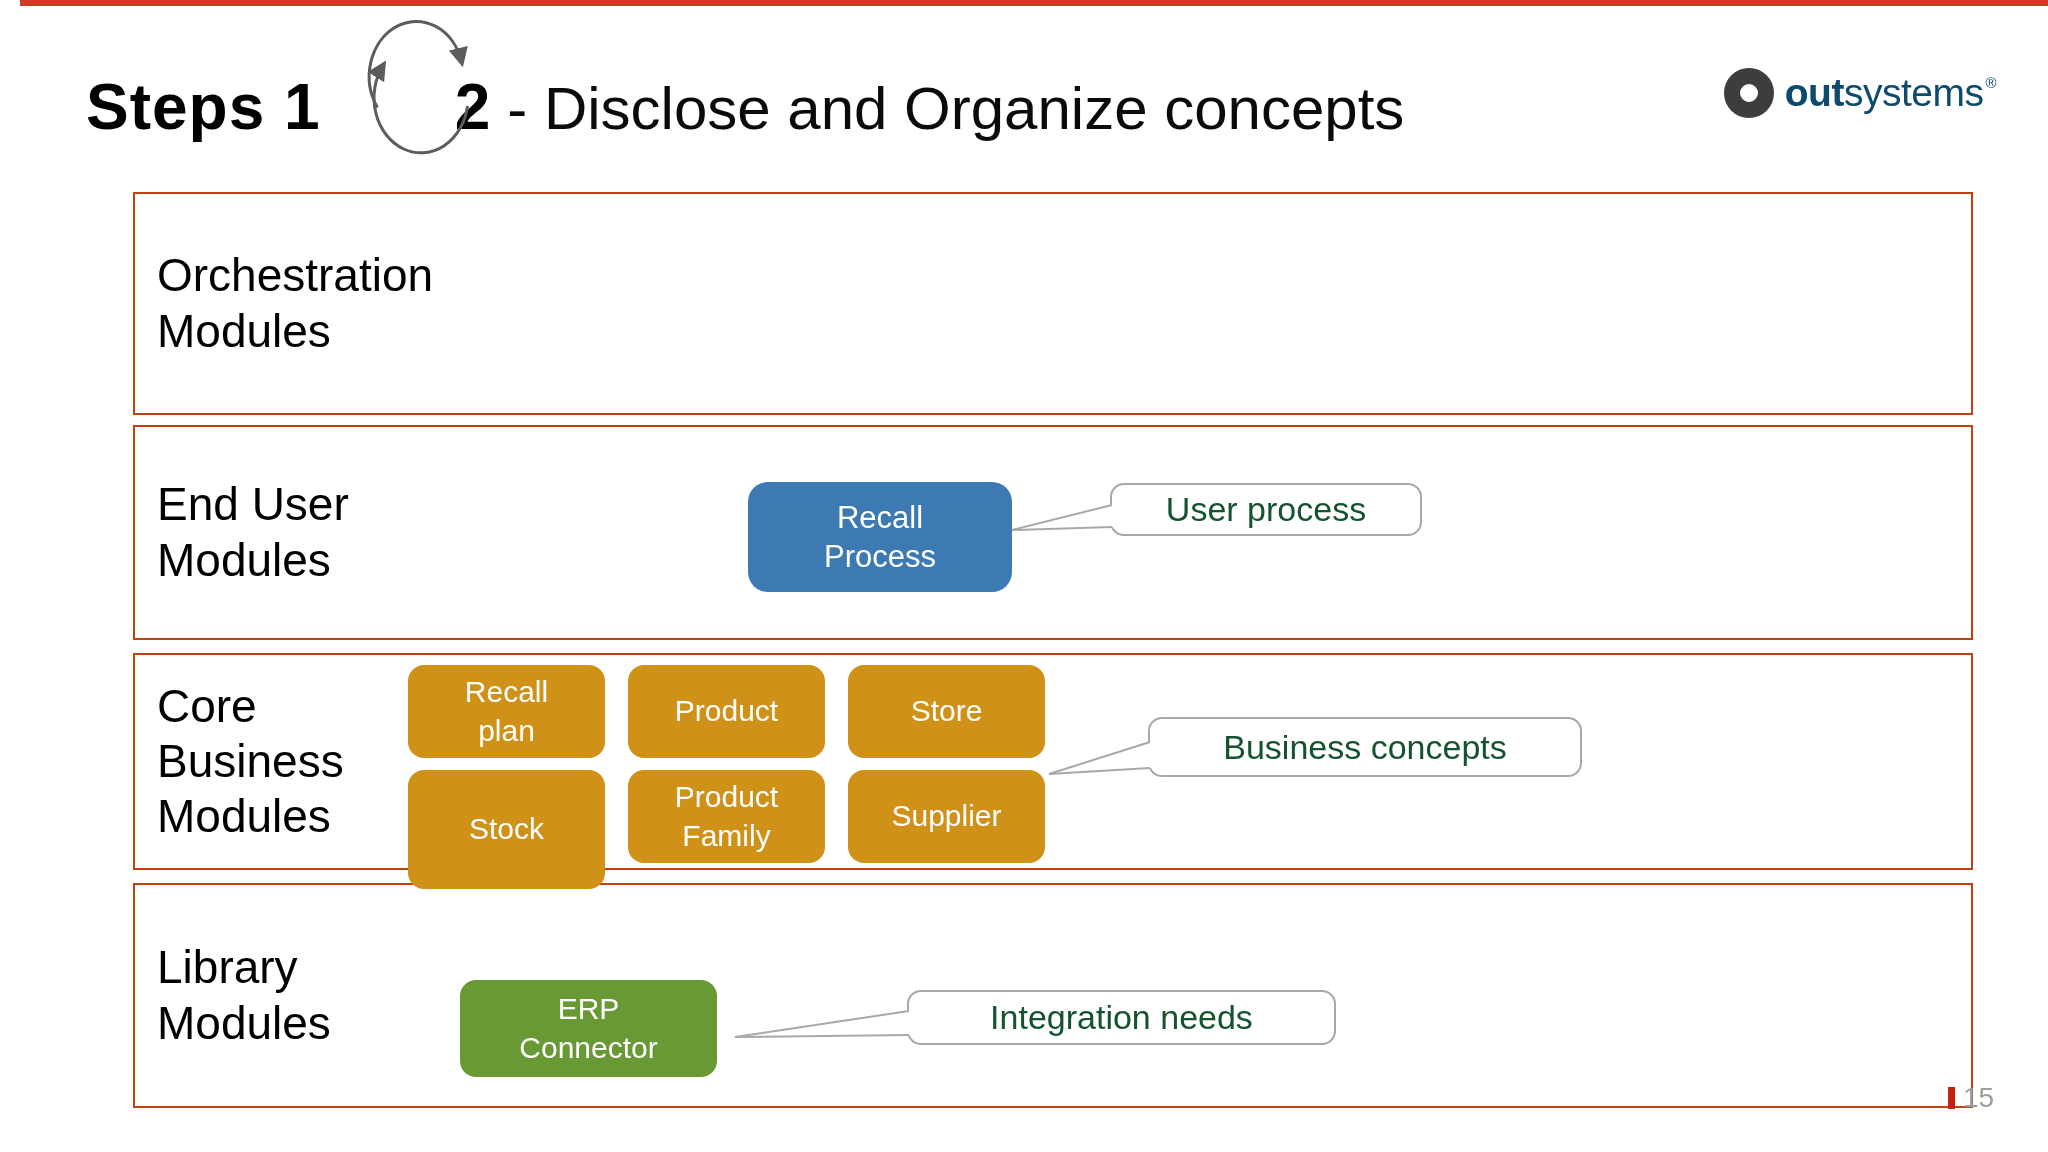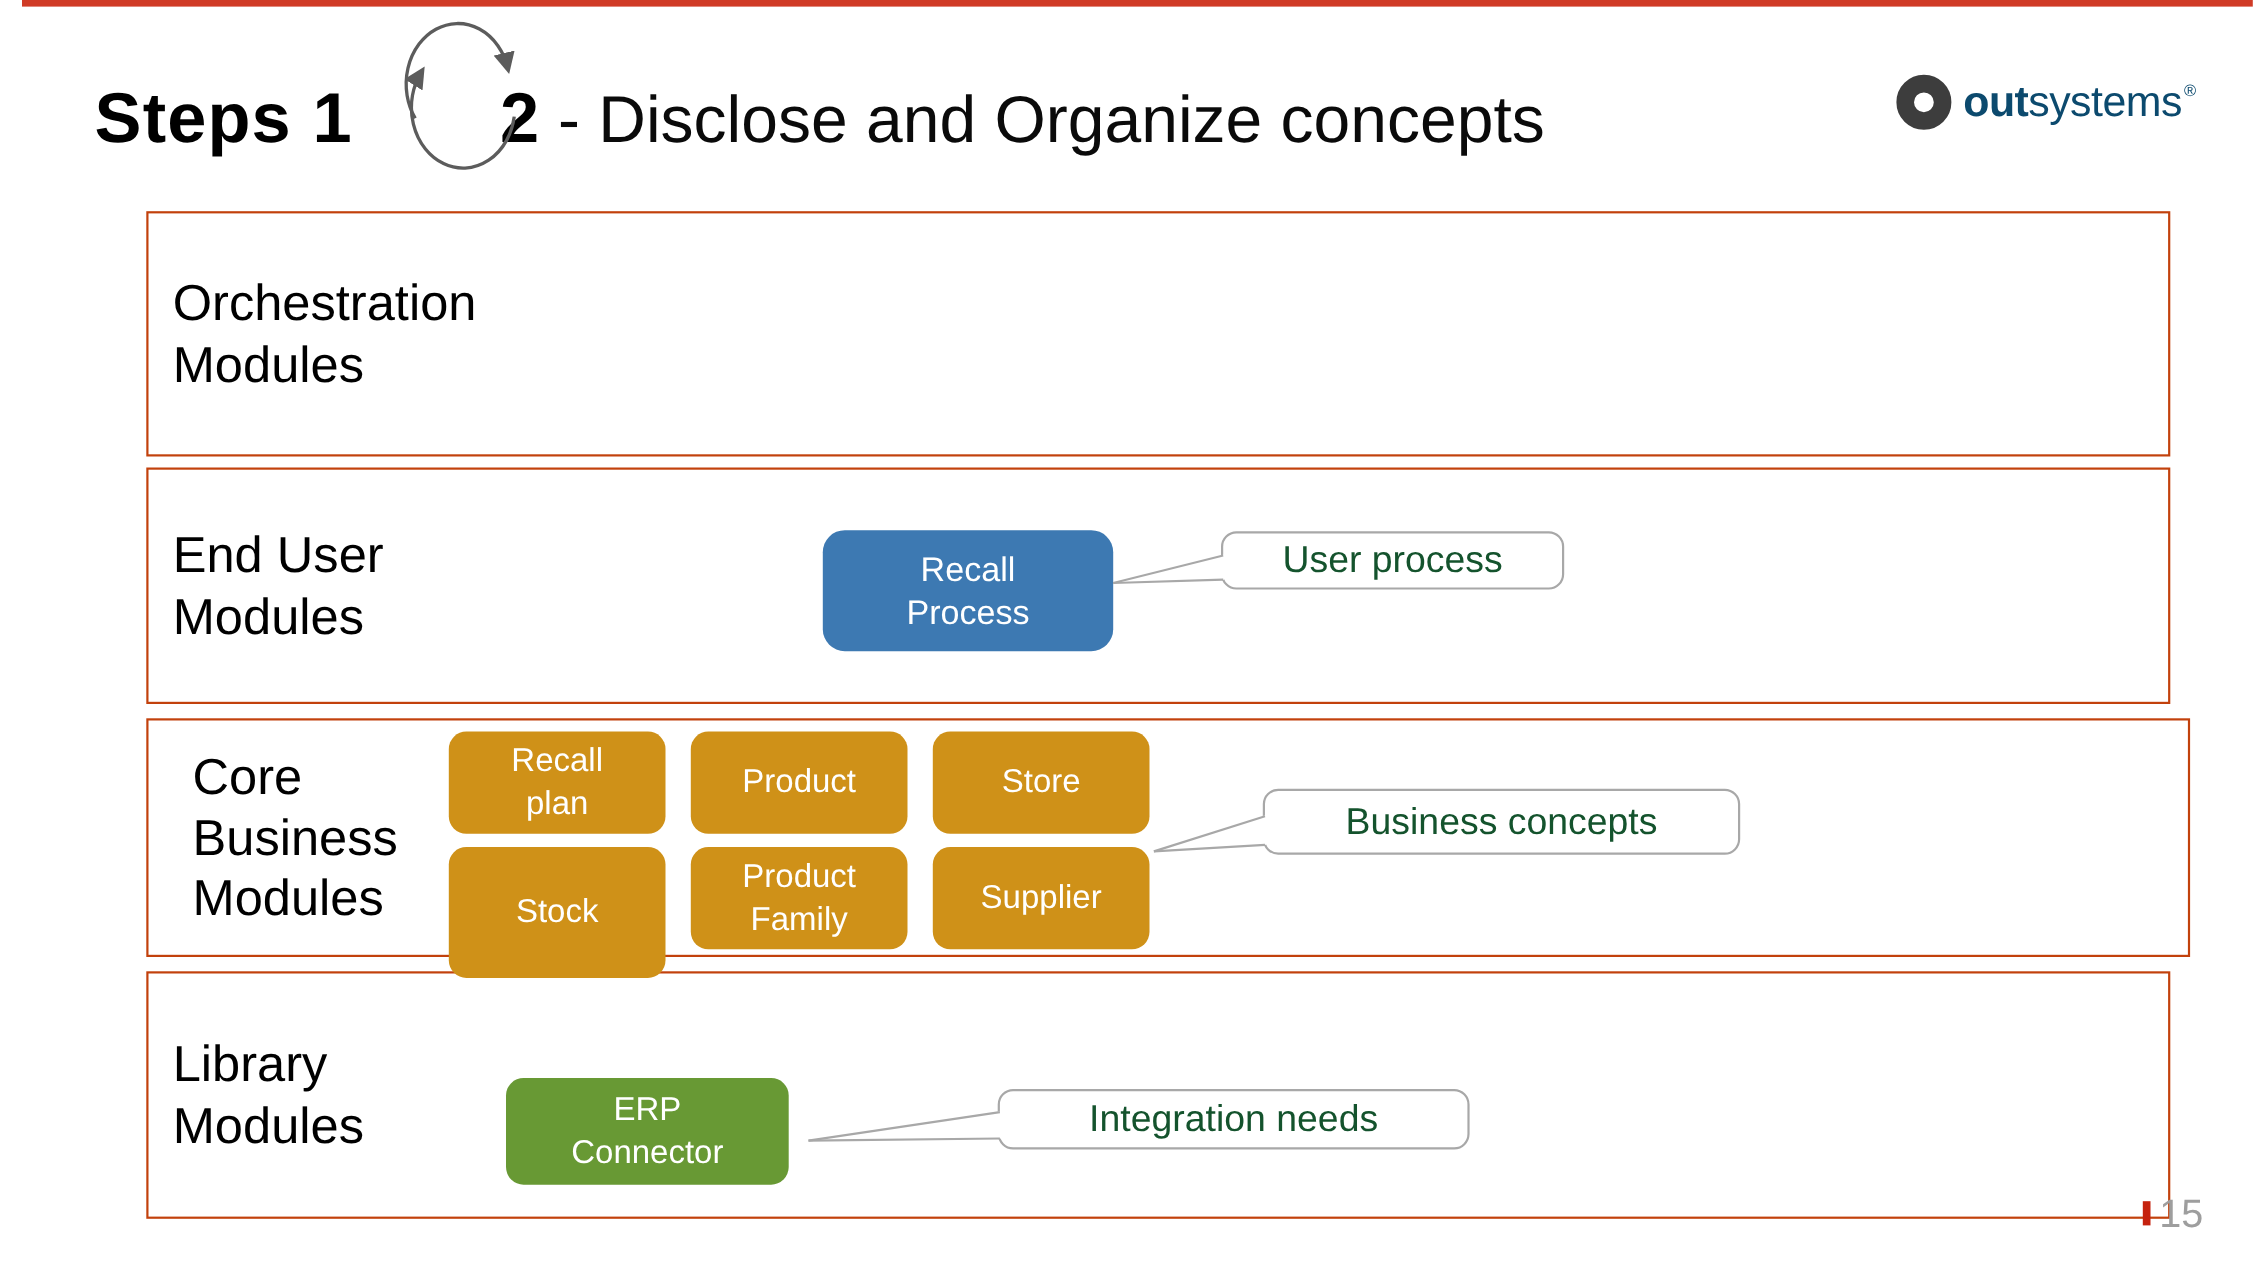--- a/index.html
+++ b/index.html
@@ -24,21 +24,21 @@
   .logo-mark{width:18px;height:18px;border:16px solid #3d3d3d;border-radius:50%;background:#fff;box-sizing:content-box;}
   .logo-text{font-size:39px;color:#0c4a6e;letter-spacing:-0.5px;}
   .logo-text b{font-weight:700;}
   .logo-text sup{font-size:15px;font-weight:400;vertical-align:18px;margin-left:2px;}
 
   
   .layer{position:absolute;left:113px;width:1836px;border:2px solid #c2410c;background:#fff;display:flex;align-items:center;}
   .layer-label{margin-left:22px;font-size:46px;line-height:1.2;color:#000;white-space:pre-line;}
   #layer-orchestration{top:192px;height:219px;}
   #layer-enduser{top:425px;height:211px;}
-  #layer-core{top:653px;height:213px;padding-left:18px;}
+  #layer-core{top:653px;height:213px;}
   #layer-library{top:883px;height:221px;}
 
   
   .chip{
     position:absolute;border-radius:16px;color:#fff;font-size:30px;line-height:1.27;
     display:flex;align-items:center;justify-content:center;text-align:center;white-space:pre-line;
   }
   #chip-recall-process{left:728px;top:482px;width:264px;height:110px;border-radius:20px;font-size:31px;}
   #chip-recall-plan  {left:388px;top:665px;width:197px;height:93px;}
   #chip-product      {left:608px;top:665px;width:197px;height:93px;}
@@ -55,21 +55,21 @@
   }
   #callout-user-process      {left:1090px;top:483px;width:308px;height:49px;}
   #callout-business-concepts {left:1128px;top:717px;width:430px;height:56px;}
   #callout-integration-needs {left:887px;top:990px;width:425px;height:51px;}
 
   .tails{position:absolute;left:0;top:0;width:2048px;height:1152px;pointer-events:none;}
 
   
   .page-num{position:absolute;left:1928px;top:1082px;display:flex;align-items:center;gap:8px;}
   .page-tick{display:inline-block;width:7px;height:22px;}
-  .page-label{font-size:36px;color:#9e9e9e;}
+  .page-label{font-size:28px;color:#9e9e9e;}
 </style>
 </head>
 <body>
 
 <div class="slide">
 
   <div class="top-bar" style="background: rgb(208, 59, 38);"></div>
 
   <h1 class="title">
     <span class="t-bold">Steps 1</span><span class="t-gap"></span><svg class="cycle-svg" viewBox="0 0 102 118">

